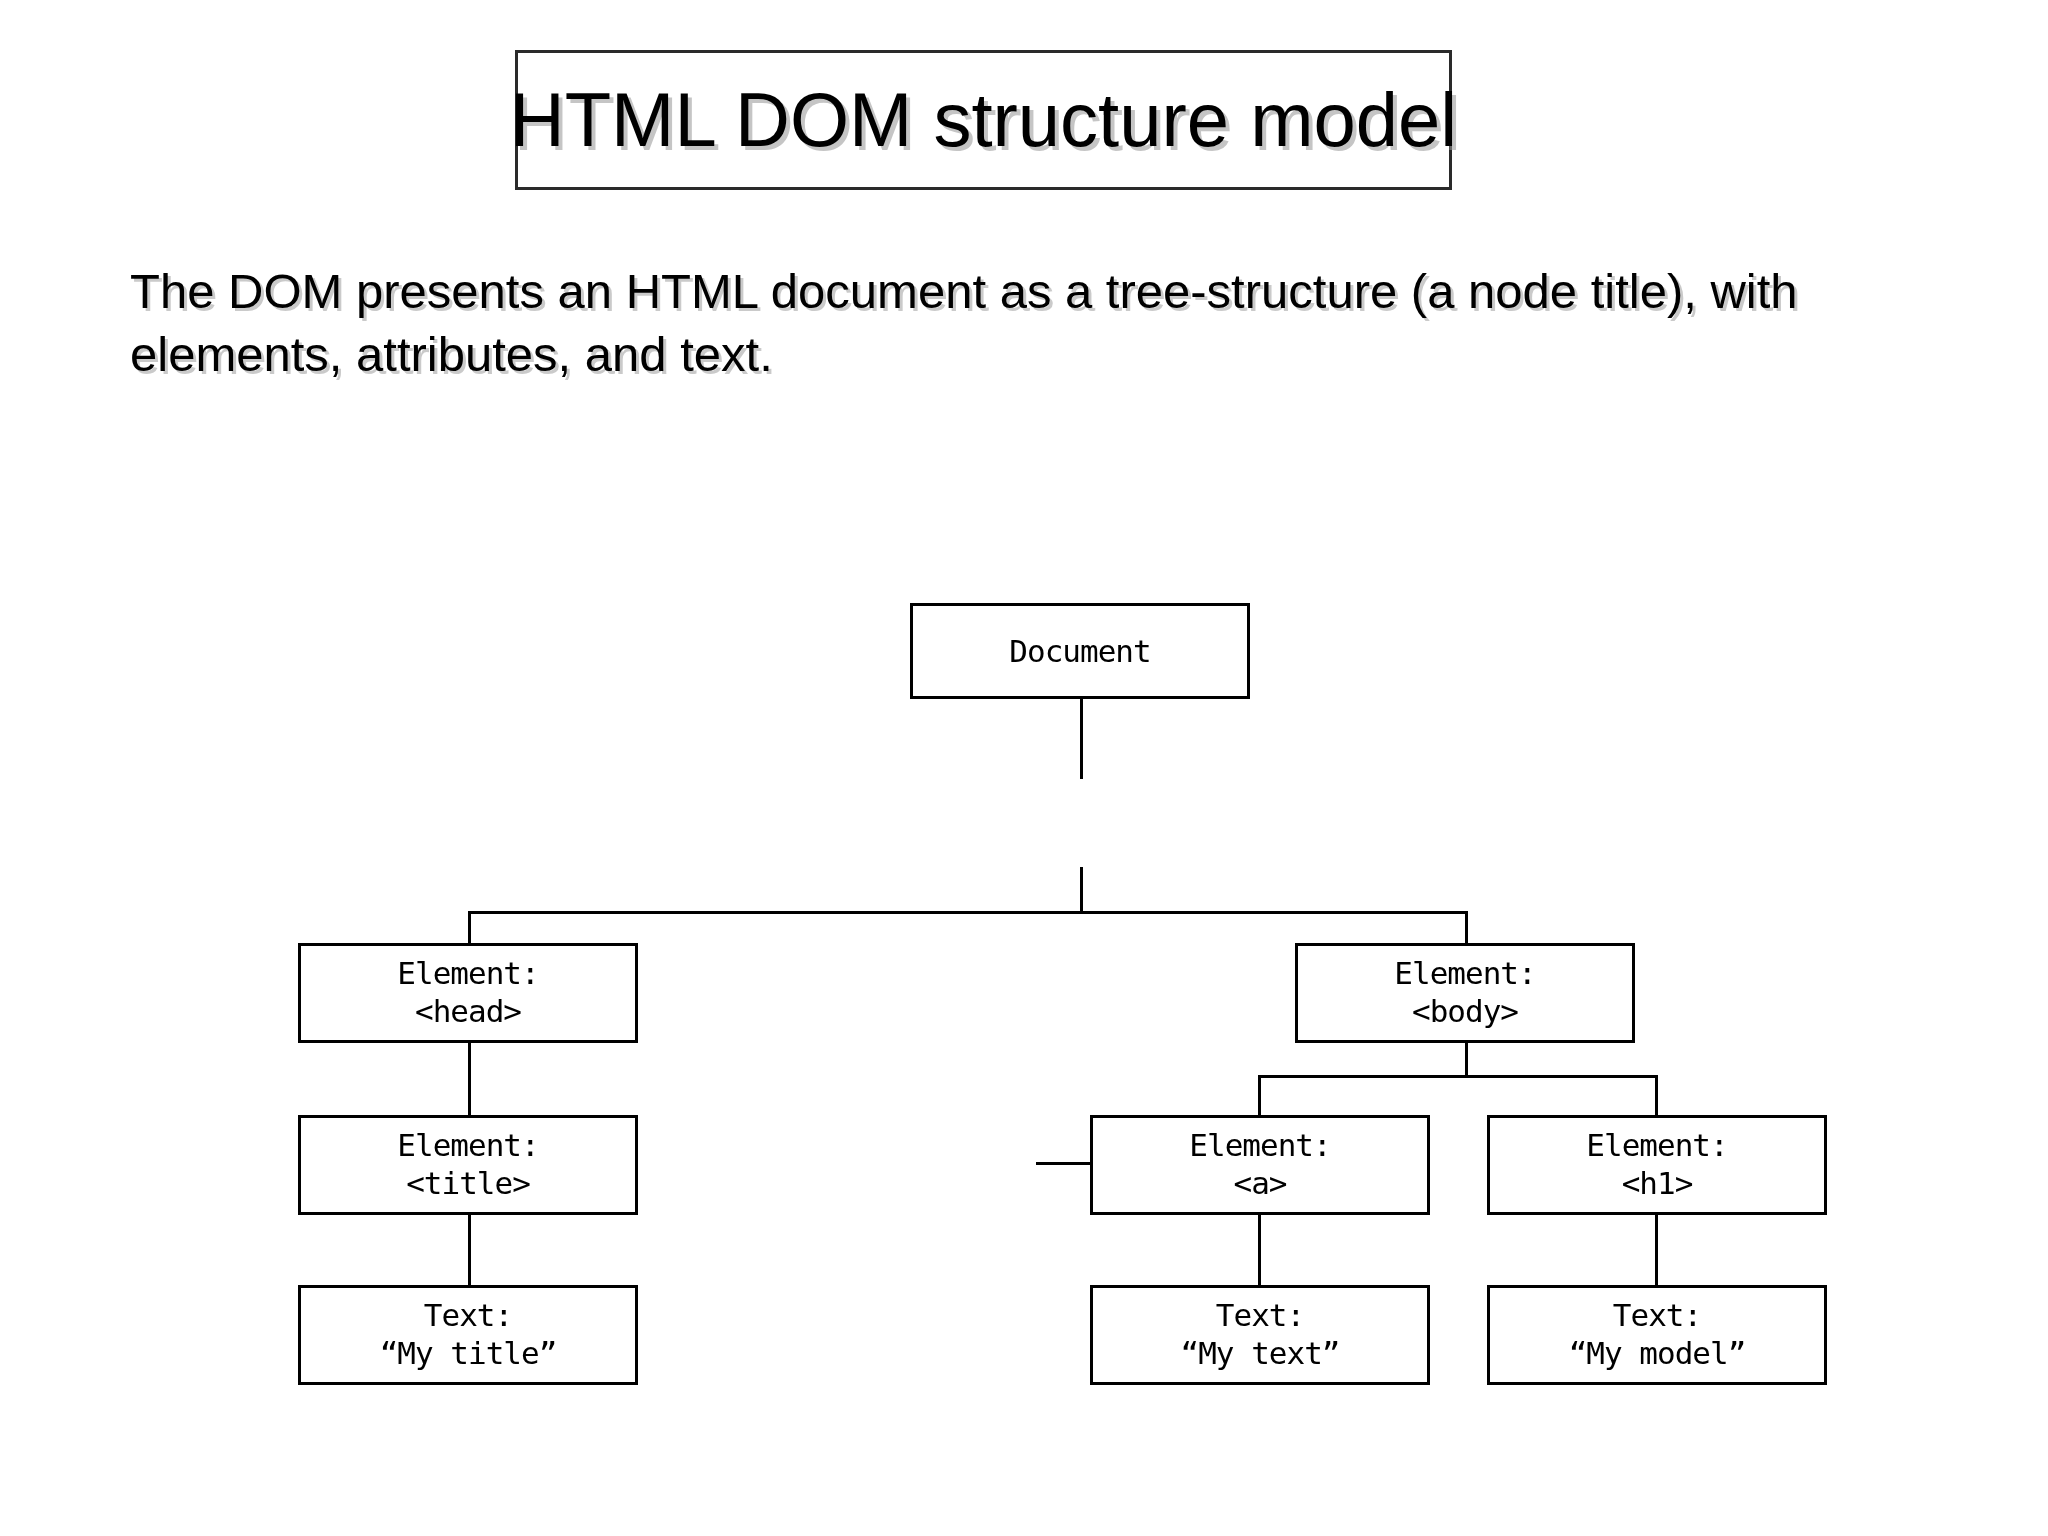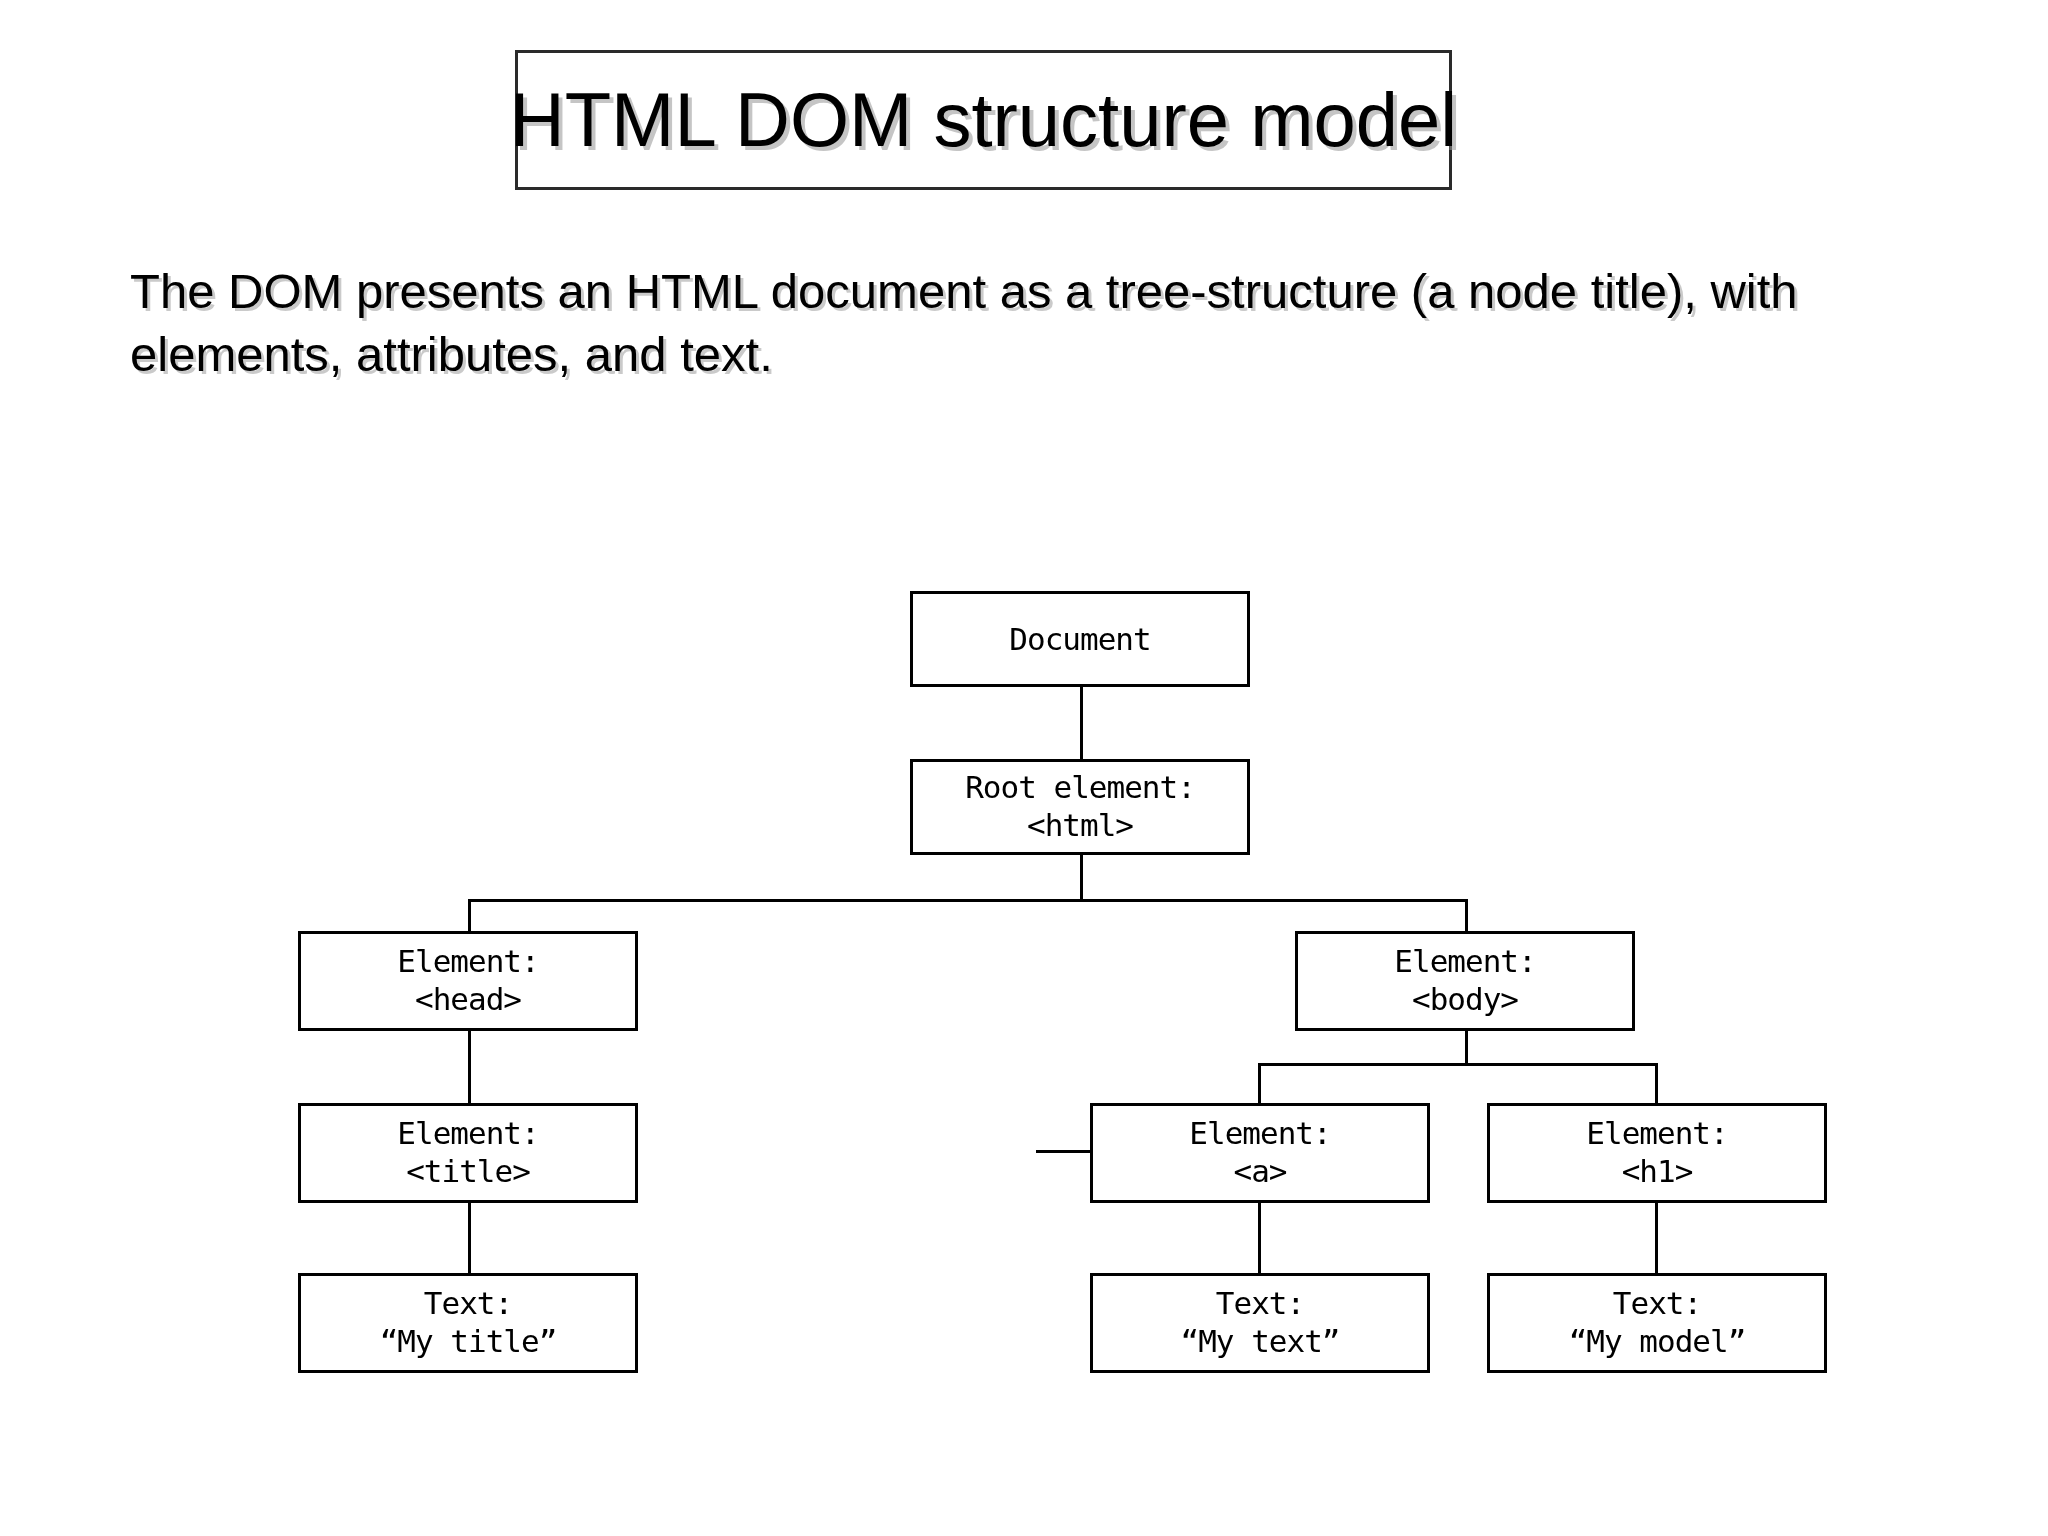--- a/index.html
+++ b/index.html
@@ -38,21 +38,21 @@
     width: 1700px;
     font-size: 49px;
     line-height: 1.28;
     color: #000000;
     text-shadow: 3px 3px 0px rgba(150,150,150,0.5);
   }
 
   
   #diagram {
     position: absolute;
-    left: 0; top: 0;
+    left: 0; top: 12px;
     width: 2048px; height: 1264px;
   }
   .node {
     position: absolute;
     border: 3px solid #000000;
     background: #ffffff;
     display: flex;
     flex-direction: column;
     align-items: center;
     justify-content: center;
@@ -107,24 +107,20 @@
   <div class="edge h" style="left:1036px; top:1150px; width:54px;"></div>
 
   <div class="edge v" style="left:1258px; top:1203px; height:70px;"></div>
 
   <div class="edge v" style="left:1655px; top:1203px; height:70px;"></div>
 
   <div class="node one-line" style="left:910px; top:591px; width:340px; height:96px;">
     <span class="l1">Document</span>
   </div>
 
-  <div class="node" style="left:910px; top:759px; width:340px; height:96px;">
-    <span class="l1">Root element:</span>
-    <span class="l2">&lt;html&gt;</span>
-  </div>
 
   <div class="node" style="left:298px; top:931px; width:340px; height:100px;">
     <span class="l1">Element:</span>
     <span class="l2">&lt;head&gt;</span>
   </div>
 
   <div class="node" style="left:1295px; top:931px; width:340px; height:100px;">
     <span class="l1">Element:</span>
     <span class="l2">&lt;body&gt;</span>
   </div>

